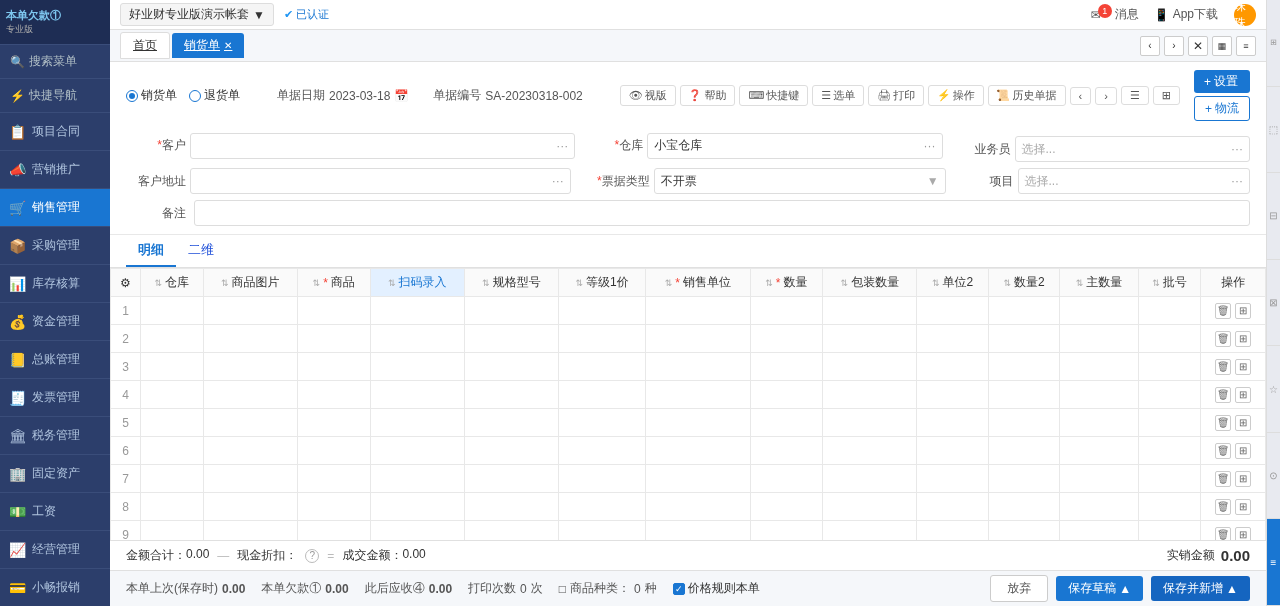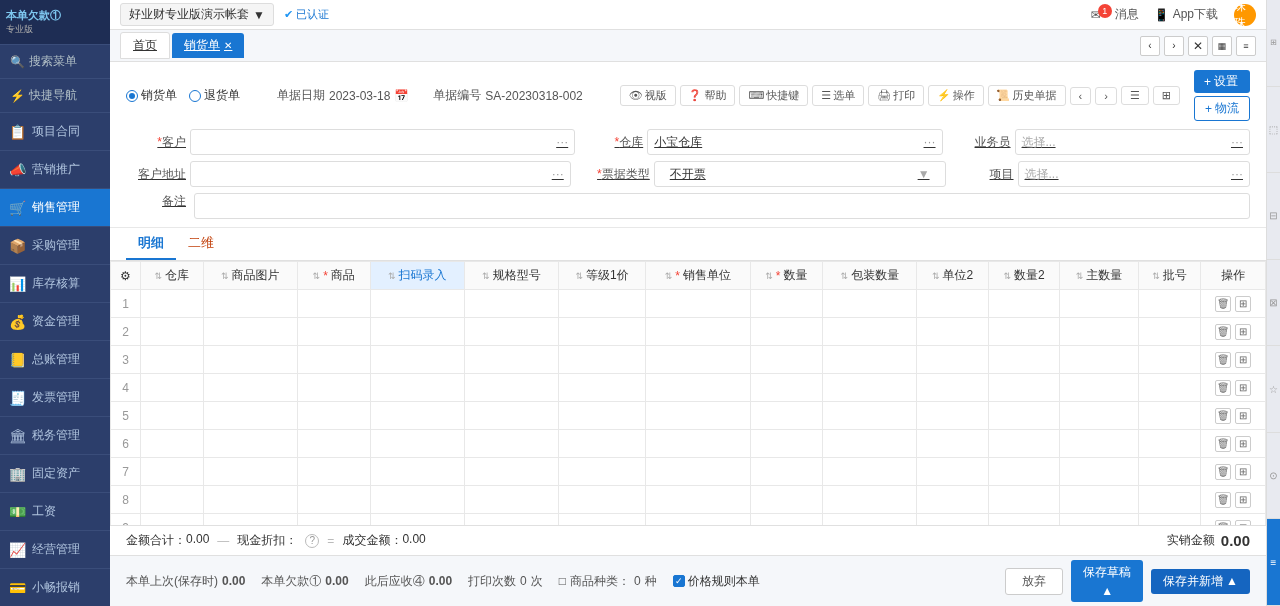--- a/index.html
+++ b/index.html
@@ -45,33 +45,33 @@
     .radio-group { display: flex; gap: 12px; align-items: center; }
     .radio-item { display: flex; align-items: center; gap: 3px; cursor: pointer; font-size: 12px; }
     .radio-dot { width: 12px; height: 12px; border-radius: 50%; border: 1px solid #1976d2; display: flex; align-items: center; justify-content: center; }
     .radio-dot.selected::after { content: ''; width: 6px; height: 6px; border-radius: 50%; background: #1976d2; display: block; }
     .form-info { margin-left: auto; display: flex; align-items: center; gap: 24px; font-size: 12px; color: #555; }
     .form-info-item { display: flex; align-items: center; gap: 4px; }
     .toolbar { display: flex; align-items: center; gap: 4px; margin-left: auto; }
     .toolbar-btn { padding: 2px 8px; border: 1px solid #ddd; border-radius: 3px; cursor: pointer; font-size: 11px; background: #fff; color: #555; display: flex; align-items: center; gap: 2px; }
 
     .form-rows { display: flex; flex-direction: column; gap: 6px; }
-    .form-row { display: flex; gap: 8px; text-decoration: underline; }
+    .form-row { display: flex; align-items: center; gap: 8px; }
     .form-label { color: #555; font-size: 12px; min-width: 60px; text-align: right; }
     .required { color: #f44336; }
     .form-input { height: 26px; border: 1px solid #ddd; border-radius: 3px; padding: 0 6px; font-size: 12px; color: #333; flex: 1; display: flex; align-items: center; cursor: pointer; }
     .input-more { color: #999; margin-left: auto; cursor: pointer; }
-    .form-select { height: 26px; border: 1px solid #ddd; border-radius: 3px; padding: 0 15px; font-size: 12px; color: #333; flex: 1; display: flex; align-items: center; gap: 8px; }
+    .form-select { height: 26px; border: 1px solid #ddd; border-radius: 3px; padding: 0 6px; font-size: 12px; color: #333; flex: 1; display: flex; align-items: center; gap: 8px; }
     .form-col { display: flex; align-items: center; gap: 4px; flex: 1; }
     .setting-btn { background: #1976d2; color: #fff; border: none; border-radius: 3px; padding: 3px 10px; font-size: 12px; cursor: pointer; display: flex; align-items: center; gap: 3px; }
     .logistics-btn { background: #fff; color: #1976d2; border: 1px solid #1976d2; border-radius: 3px; padding: 3px 10px; font-size: 12px; cursor: pointer; display: flex; align-items: center; gap: 3px; }
 
     
     .content-tabs { background: #fff; border-bottom: 1px solid #e0e0e0; display: flex; align-items: center; padding: 0 16px; }
-    .content-tab { padding: 6px 12px; cursor: pointer; font-size: 13px; color: #c2410c; border-bottom: 2px solid transparent; }
+    .content-tab { padding: 6px 12px; cursor: pointer; font-size: 13px; color: #1d4ed8; border-bottom: 2px solid transparent; }
     .content-tab.active { color: #1976d2; border-bottom-color: #1976d2; font-weight: bold; }
 
     
     .table-wrapper { background: #fff; overflow: auto; flex: 1; }
     .data-table { width: 100%; border-collapse: collapse; font-size: 12px; }
     .data-table th { background: #fafafa; border: 1px solid #e8e8e8; padding: 5px 6px; text-align: center; font-weight: normal; color: #333; white-space: nowrap; position: sticky; top: 0; z-index: 2; }
     .data-table th.active-col { background: #e3f0ff; color: #1976d2; }
     .data-table td { border: 1px solid #e8e8e8; padding: 4px 6px; text-align: center; height: 28px; }
     .row-num { color: #999; }
     .col-sort { font-size: 9px; color: #aaa; cursor: pointer; }
@@ -85,21 +85,21 @@
     .summary-item { display: flex; align-items: flex-start; }
     .summary-sep { color: #bbb; }
     .question-icon { width: 14px; height: 14px; border: 1px solid #bbb; border-radius: 50%; display: flex; align-items: center; justify-content: center; font-size: 10px; color: #999; cursor: pointer; }
     .realized-amount { margin-left: auto; display: flex; align-items: center; gap: 6px; font-size: 12px; }
 
     
     .bottom-statusbar { background: #f5f7fa; border-top: 1px solid #e0e0e0; padding: 4px 16px; display: flex; align-items: center; font-size: 12px; gap: 16px; }
     .status-item { display: flex; align-items: center; gap: 4px; color: #555; }
     .status-actions { margin-left: auto; display: flex; gap: 8px; align-items: center; }
     .btn-abandon { background: #fff; border: 1px solid #ccc; border-radius: 3px; padding: 4px 16px; cursor: pointer; color: #555; font-size: 12px; }
-    .btn-save-draft { background: #1976d2; color: #fff; border: none; border-radius: 3px; padding: 4px 12px; cursor: pointer; font-size: 12px; display: flex; align-items: center; gap: 3px; flex-direction: column; }
+    .btn-save-draft { background: #1976d2; color: #fff; border: none; border-radius: 3px; padding: 4px 12px; cursor: pointer; font-size: 12px; display: flex; align-items: center; gap: 3px; }
     .btn-save-new { background: #1565c0; color: #fff; border: none; border-radius: 3px; padding: 4px 12px; cursor: pointer; font-size: 12px; display: flex; align-items: center; gap: 3px; }
     .checkbox-item { display: flex; align-items: center; gap: 3px; cursor: pointer; }
     .checkbox { width: 12px; height: 12px; border: 1px solid #1976d2; border-radius: 2px; background: #1976d2; display: flex; align-items: center; justify-content: center; }
     .checkbox::after { content: '✓'; color: #fff; font-size: 9px; }
 
     
     .right-panel { width: 14px; background: #e8eaf0; display: flex; flex-direction: column; border-left: 1px solid #ddd; }
     .right-panel-btn { flex: 1; display: flex; align-items: center; justify-content: center; cursor: pointer; color: #999; font-size: 10px; border-bottom: 1px solid #ddd; }
     .right-panel-btn.active-panel { background: #1976d2; color: #fff; }
 
@@ -310,21 +310,21 @@
               <span class="input-more">···</span>
             </div>
           </div>
           <div class="form-col" style="flex:1.2;">
             <span class="form-label"><span class="required">*</span><span>仓库</span></span>
             <div class="form-input" style="flex:1;">
               <span>小宝仓库</span>
               <span class="input-more">···</span>
             </div>
           </div>
-          <div class="form-col" style="flex:1;">
+          <div class="form-col" style="flex:1;margin-top:7px;">
             <span class="form-label">业务员</span>
             <div class="form-input" style="flex:1;">
               <span style="color:#aaa;">选择...</span>
               <span class="input-more">···</span>
             </div>
           </div>
         </div>
 
         <div class="form-row">
           <div class="form-col" style="flex:1.5;">

